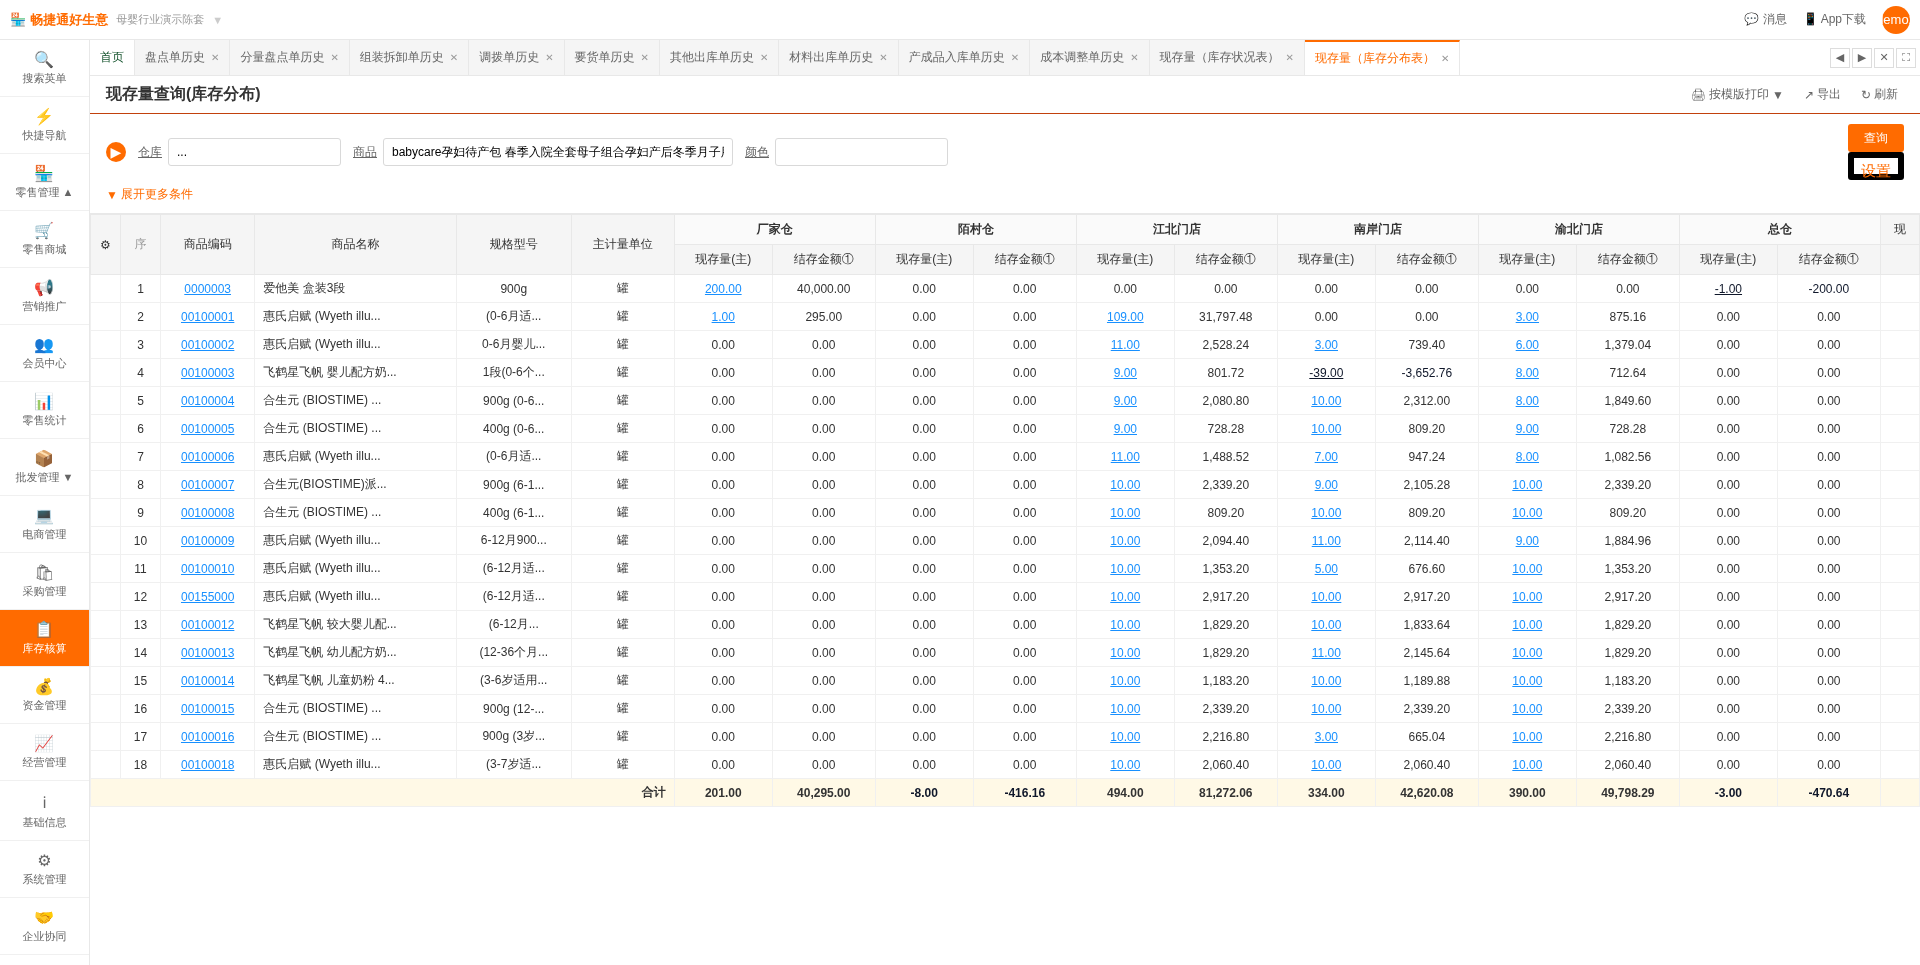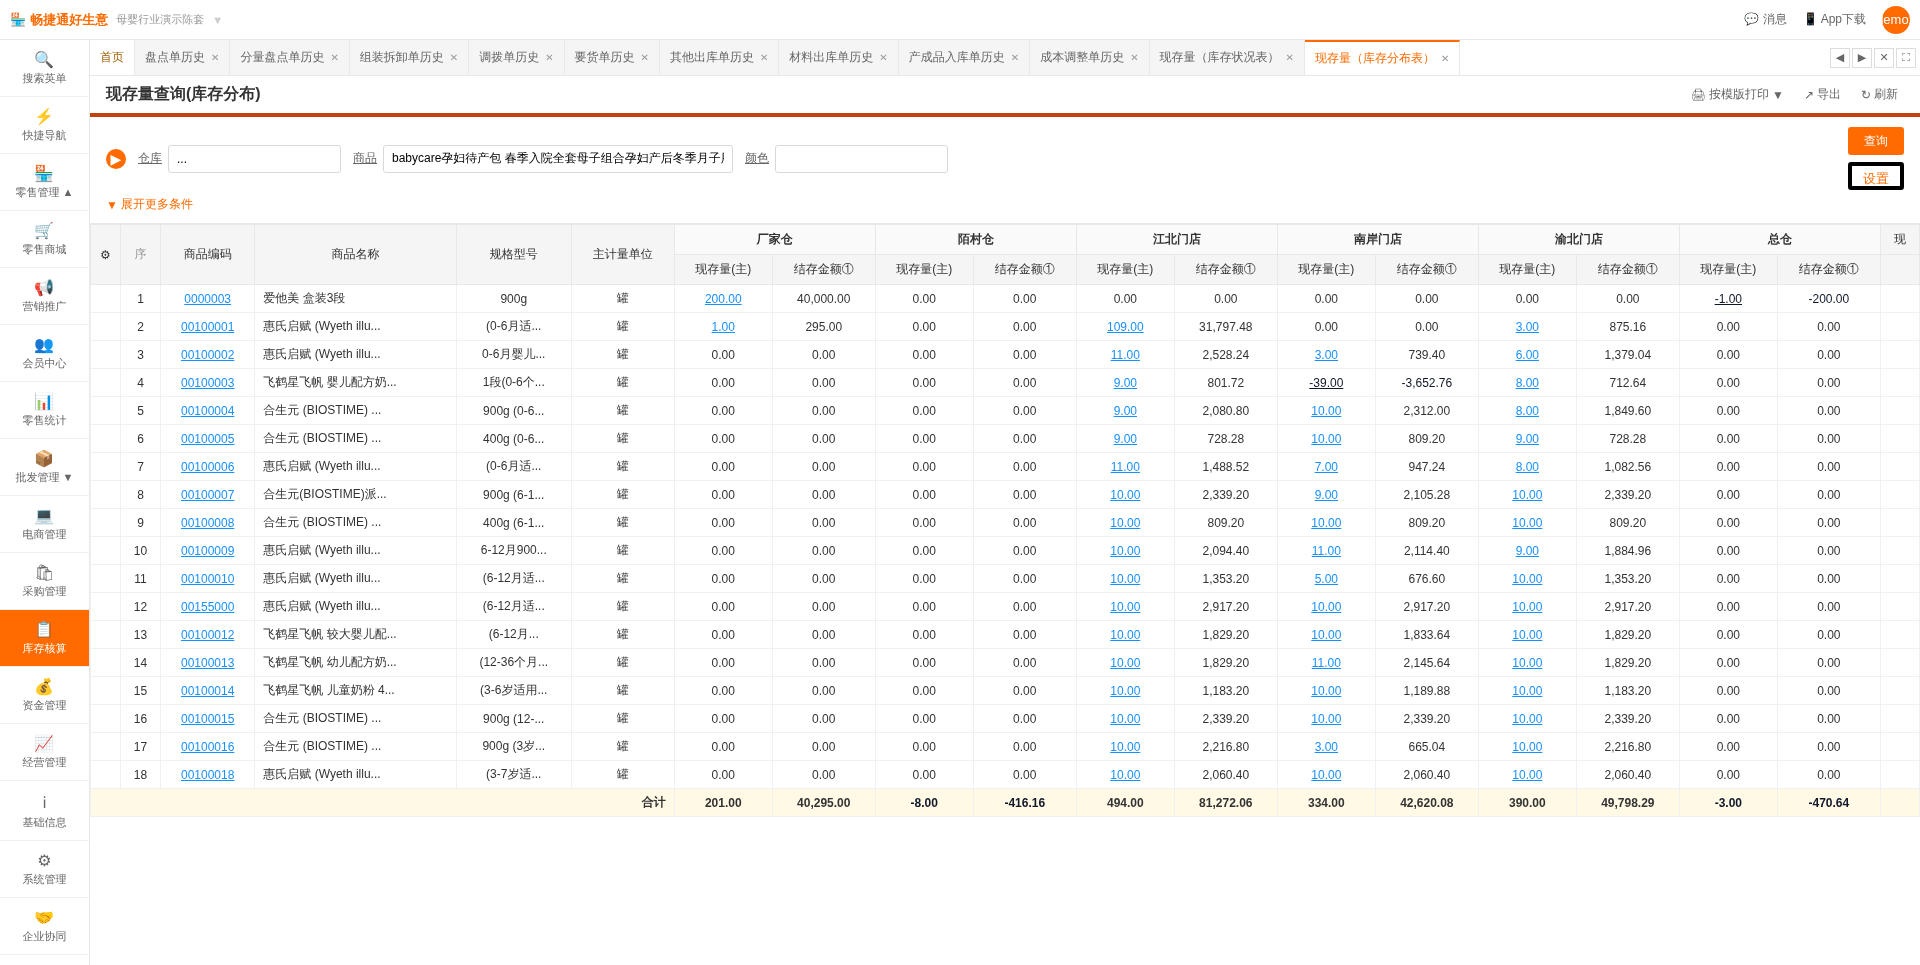--- a/index.html
+++ b/index.html
@@ -23,41 +23,41 @@
 
     
     .content-area { flex: 1; display: flex; flex-direction: column; overflow: hidden; }
 
     
     .tab-bar { background: #fff; display: flex; align-items: center; border-bottom: 1px solid #e8e8e8; height: 36px; overflow: hidden; }
     .tab-bar-inner { display: flex; flex: 1; overflow: hidden; }
     .tab { display: flex; align-items: center; padding: 0 10px; height: 36px; border-right: 1px solid #e8e8e8; white-space: nowrap; cursor: pointer; font-size: 12px; color: #666; background: #f5f5f5; gap: 6px; }
     .tab.active { background: #fff; color: #ff6b00; border-top: 2px solid #ff6b00; }
     .tab .close-btn { font-size: 10px; color: #999; cursor: pointer; }
-    .tab-home { background: #fff; color: #a16207; border-right: 1px solid #e8e8e8; }
+    .tab-home { background: #fff; color: #14532d; border-right: 1px solid #e8e8e8; }
     .tab-nav-btns { display: flex; align-items: center; gap: 2px; padding: 0 4px; }
     .tab-nav-btn { width: 20px; height: 20px; border: 1px solid #ddd; background: #fff; cursor: pointer; display: flex; align-items: center; justify-content: center; font-size: 11px; color: #666; }
 
     
-    .page-header { background: #fff; padding: 8px 16px; border-bottom: 4px solid #c2410c; display: flex; align-items: center; justify-content: space-between; }
+    .page-header { background: #fff; padding: 8px 16px; border-bottom: 1px solid #c2410c; display: flex; align-items: center; justify-content: space-between; }
     .page-title { font-size: 16px; font-weight: bold; color: #333; }
     .page-actions { display: flex; align-items: center; gap: 8px; }
     .action-btn { display: flex; align-items: center; gap: 3px; font-size: 12px; color: #666; cursor: pointer; padding: 2px 6px; border: none; background: none; }
 
     
     .filter-area { background: #fff; padding: 10px 16px; border-bottom: 1px solid #e8e8e8; }
     .filter-row { display: flex; align-items: center; gap: 12px; flex-wrap: wrap; }
     .filter-item { display: flex; align-items: center; gap: 6px; }
     .filter-label { color: #666; white-space: nowrap; font-size: 12px; text-decoration: underline; }
     .filter-input { border: 1px solid #d9d9d9; border-radius: 3px; padding: 3px 8px; font-size: 12px; height: 28px; min-width: 80px; }
     .filter-input-wide { min-width: 350px; }
     .filter-input-medium { min-width: 120px; }
     .expand-btn { color: #ff6b00; cursor: pointer; font-size: 12px; display: flex; align-items: center; gap: 3px; margin-top: 6px; }
     .search-btn { background: #ff6b00; color: #fff; border: none; border-radius: 3px; padding: 5px 16px; cursor: pointer; font-size: 12px; height: 28px; }
-    .setting-btn { background: #fff; color: #ff6b00; border: 4px solid #000000; border-radius: 3px; padding: 4px 4px; cursor: pointer; font-size: 13px; height: 28px; }
+    .setting-btn { background: #fff; color: #ff6b00; border: 6px solid #000000; border-radius: 3px; padding: 4px 4px; cursor: pointer; font-size: 15px; height: 28px; }
     .orange-arrow { background: #ff6b00; color: #fff; border: none; border-radius: 50%; width: 20px; height: 20px; cursor: pointer; font-size: 14px; display: flex; align-items: center; justify-content: center; }
 
     
     .table-container { flex: 1; overflow: auto; background: #fff; }
     table { width: 100%; border-collapse: collapse; font-size: 12px; }
     thead tr { background: #f5f5f5; position: sticky; top: 0; z-index: 10; }
     thead th { border: 1px solid #e8e8e8; padding: 6px 8px; text-align: center; font-weight: normal; color: #333; white-space: nowrap; }
     thead th.group-header { background: #fafafa; font-weight: bold; }
     tbody tr { border-bottom: 1px solid #f0f0f0; }
     tbody tr.summary-row { background: #fff9e6; font-weight: bold; }
@@ -207,21 +207,21 @@
           <input class="filter-input filter-input-medium" type="text" value="..." style="">
         </div>
         <div class="filter-item">
           <span class="filter-label">商品</span>
           <input class="filter-input filter-input-wide" type="text" value="babycare孕妇待产包 春季入院全套母子组合孕妇产后冬季月子用品 22件套 ..." style="">
         </div>
         <div class="filter-item">
           <span class="filter-label">颜色</span>
           <input class="filter-input filter-input-medium" type="text" style="">
         </div>
-        <div style="display:flex;flex-direction:column;gap:7px;margin-left:auto;">
+        <div style="display:flex;flex-direction:column;gap:0;margin-left:auto;">
           <button class="search-btn">查询</button>
           <button class="setting-btn">设置</button>
         </div>
       </div>
       <div class="expand-btn">
         <span>▼</span>
         <span>展开更多条件</span>
       </div>
     </div>
 

